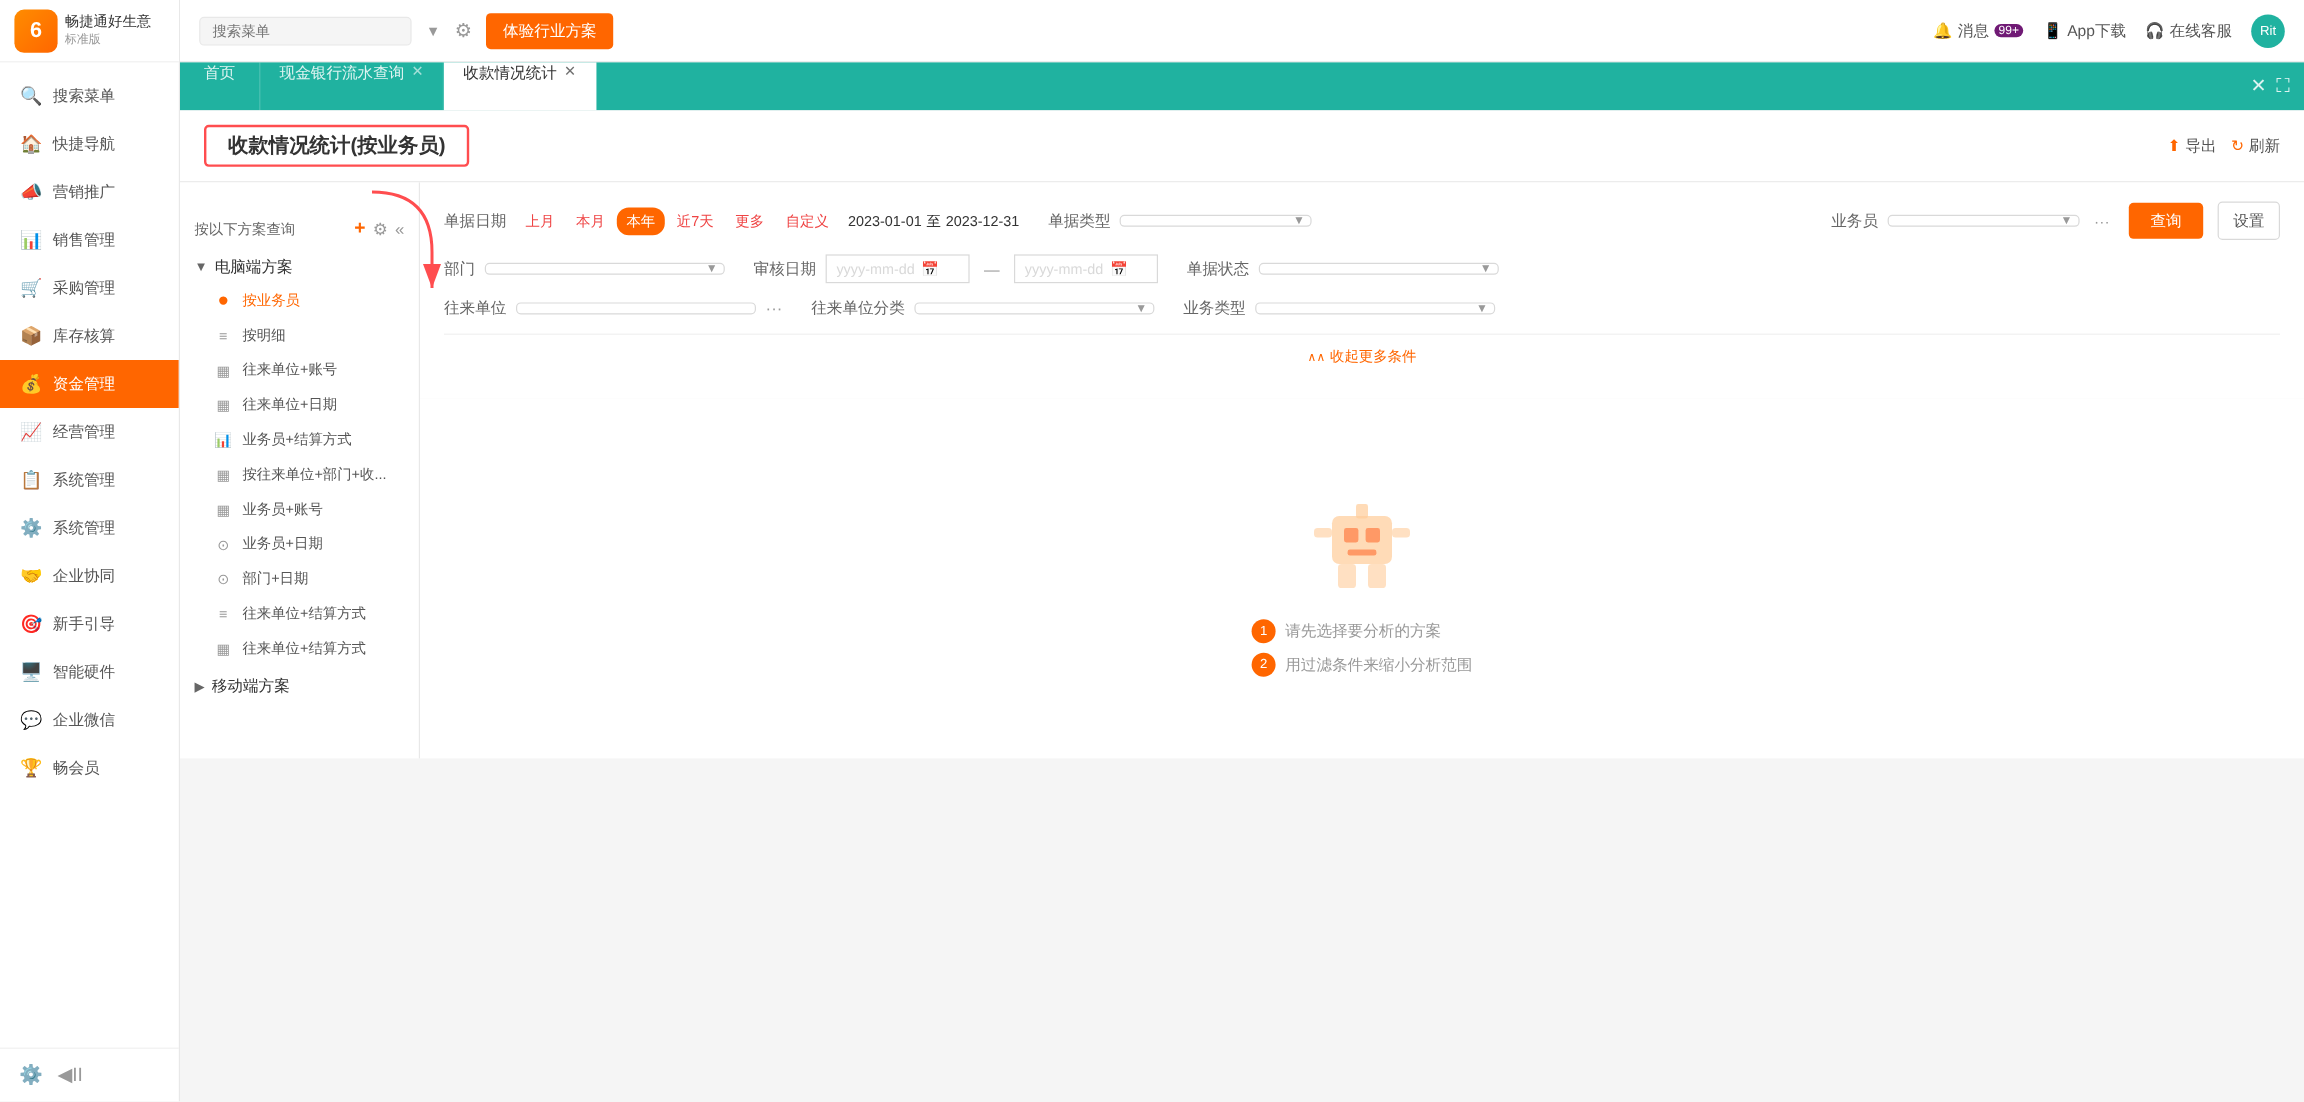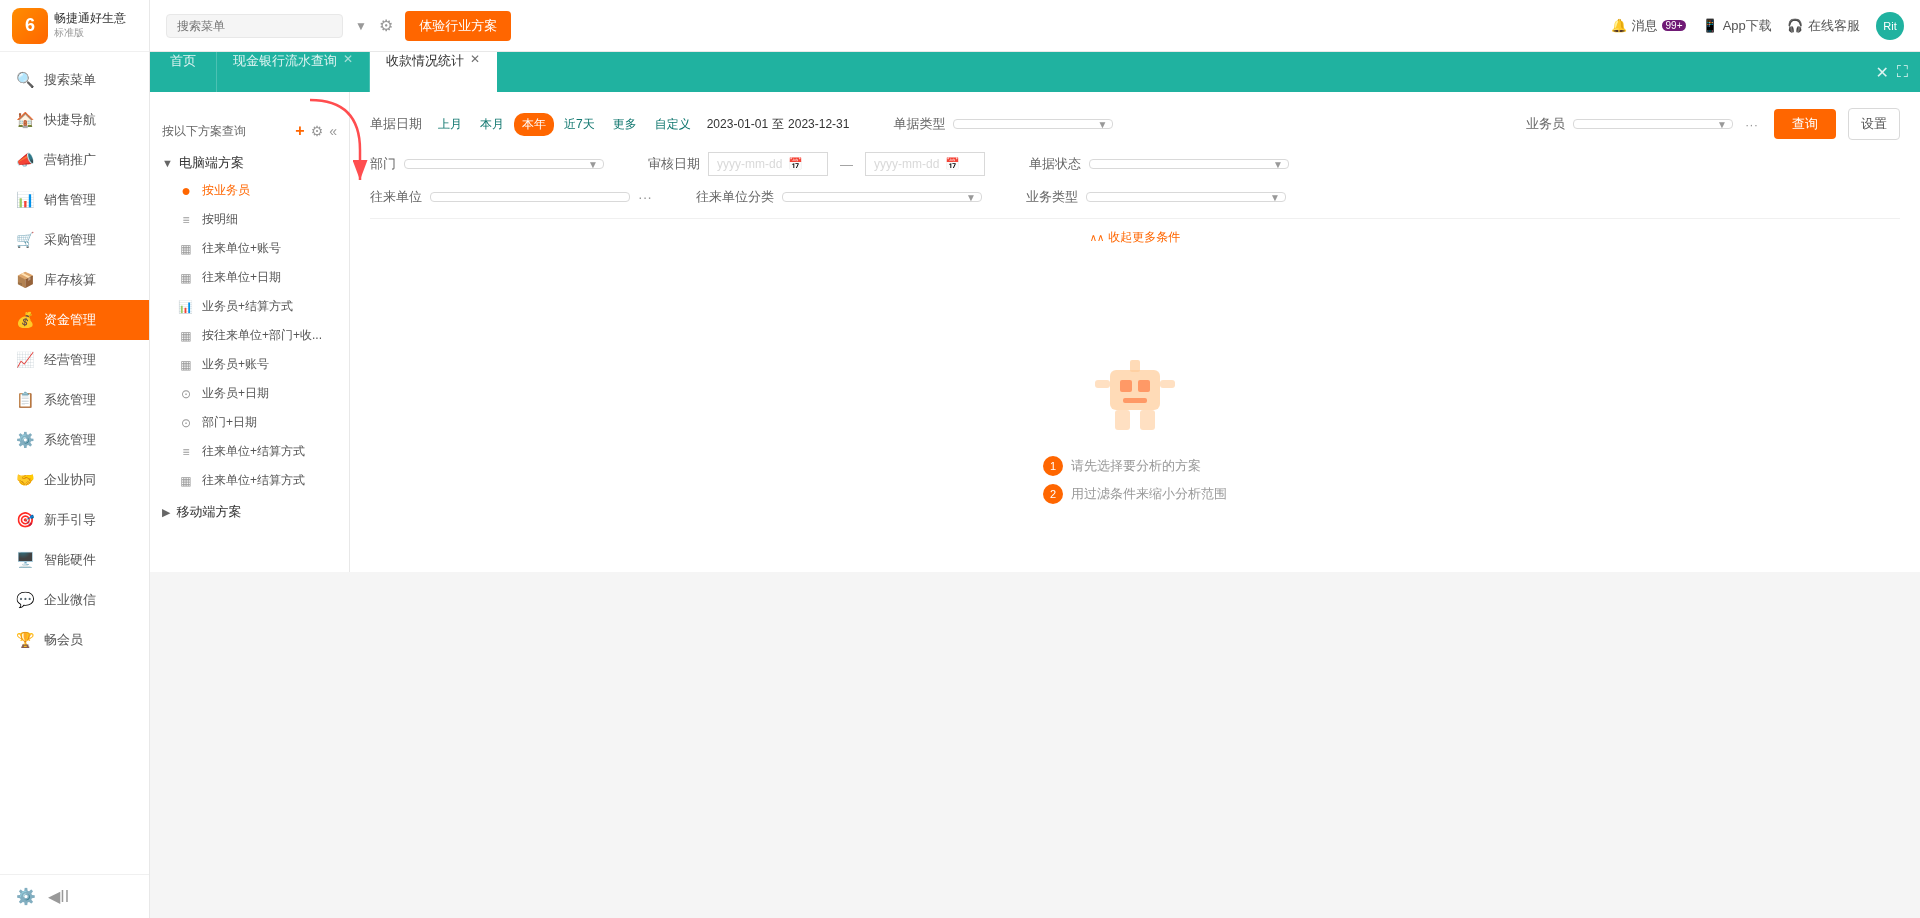--- a/index.html
+++ b/index.html
@@ -45,25 +45,25 @@
 
     
     .page-header { background: #fff; padding: 12px 20px; display: flex; align-items: center; justify-content: space-between; border-bottom: 1px solid #e8e8e8; }
     .page-title { font-size: 18px; font-weight: 600; color: #333; border: 2px solid #ff4d4f; padding: 2px 8px; }
     .page-header-actions { display: flex; align-items: center; gap: 12px; }
     .action-btn { display: flex; align-items: center; gap: 4px; color: #555; font-size: 13px; cursor: pointer; }
     .action-btn .icon { color: #ff6600; }
 
     
     .filter-panel { background: #fff; margin: 0; padding: 16px 20px; }
-    .filter-row { display: flex; align-items: center; gap: 24px; margin-bottom: 12px; flex-wrap: wrap; }
+    .filter-row { display: flex; align-items: center; gap: 4px; margin-bottom: 12px; flex-wrap: wrap; }
     .filter-item { display: flex; align-items: center; gap: 8px; }
     .filter-label { color: #666; font-size: 13px; white-space: nowrap; }
     .date-tabs { display: flex; align-items: center; gap: 2px; }
-    .date-tab { padding: 3px 8px; font-size: 12px; color: #0f766e; cursor: pointer; border-radius: 2px; }
+    .date-tab { padding: 3px 8px; font-size: 12px; color: #ef4444; cursor: pointer; border-radius: 2px; }
     .date-tab.active { background: #ff6600; color: #fff; border-radius: 10px; }
     .date-range { display: flex; align-items: center; gap: 4px; color: #333; font-size: 12px; }
     .filter-select { border: 1px solid #d9d9d9; border-radius: 4px; padding: 4px 24px 4px 8px; font-size: 12px; color: #333; background: #fff; min-width: 120px; appearance: none; position: relative; display: flex; align-items: center; justify-content: space-between; cursor: pointer; }
     .filter-select-wrap { position: relative; display: inline-flex; align-items: center; }
     .filter-select-wrap .chevron { position: absolute; right: 6px; color: #999; font-size: 10px; pointer-events: none; }
     .filter-input { border: 1px solid #d9d9d9; border-radius: 4px; padding: 4px 8px; font-size: 12px; color: #999; min-width: 120px; }
     .filter-dots { color: #999; font-size: 14px; cursor: pointer; }
     .date-input { border: 1px solid #d9d9d9; border-radius: 0; padding: 4px 24px 4px 8px; font-size: 12px; color: #999; min-width: 110px; display: inline-flex; align-items: flex-start; justify-content: space-between; }
     .cal-icon { color: #999; font-size: 12px; margin-left: 4px; }
 
@@ -219,20 +219,35 @@
       <span class="tab-close" style="color:#333;">✕</span>
     </div>
     <div class="tabs-right">
       <span class="tab-action">✕</span>
       <span class="tab-action">⛶</span>
     </div>
   </div>
 
   <div class="page-content">
 
+    <div class="page-header">
+      <div class="highlight-box" style="padding:4px 10px;">
+        <span class="page-title" style="border:none;font-size:17px;font-weight:600;color:#333;">收款情况统计(按业务员)</span>
+      </div>
+      <div class="page-header-actions">
+        <div class="action-btn">
+          <span class="icon">⬆</span>
+          <span>导出</span>
+        </div>
+        <div class="action-btn">
+          <span class="icon">↻</span>
+          <span>刷新</span>
+        </div>
+      </div>
+    </div>
 
     <div style="display:flex;">
 
       <div class="left-panel">
         <div class="left-panel-header">
           <span class="left-panel-title" style="font-size:12px;color:#666;">按以下方案查询</span>
           <div class="left-panel-actions">
             <span style="color:#ff6600;font-weight:bold;font-size:16px;">+</span>
             <span style="color:#999;font-size:14px;">⚙</span>
             <span style="color:#999;font-size:14px;">«</span>

